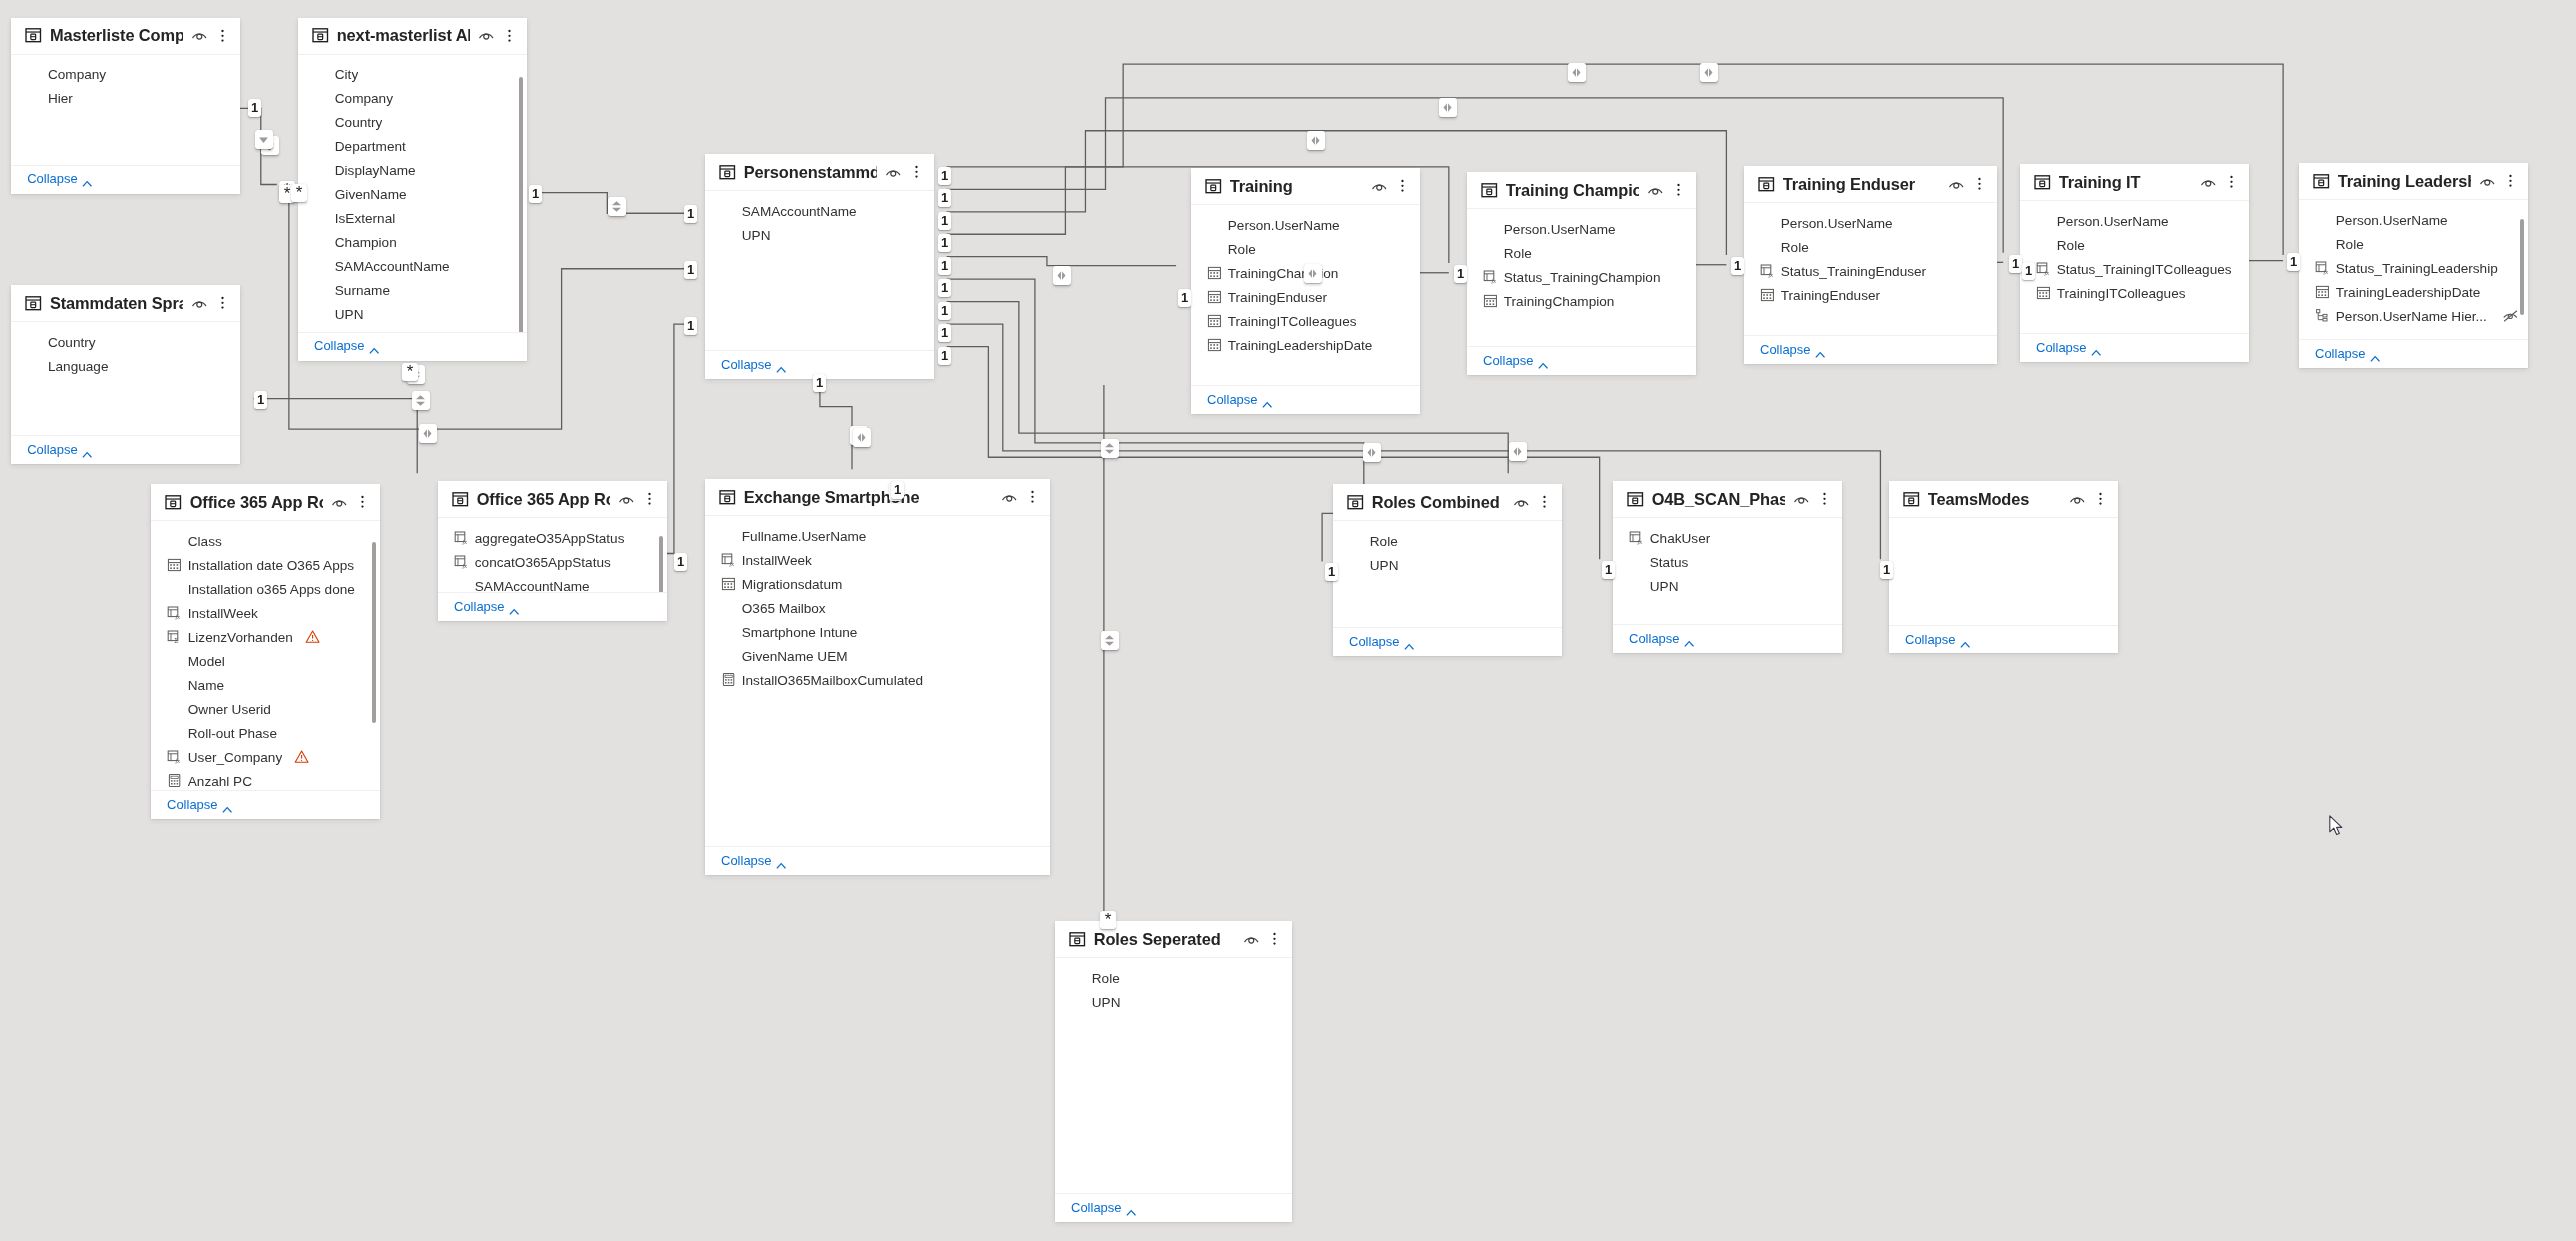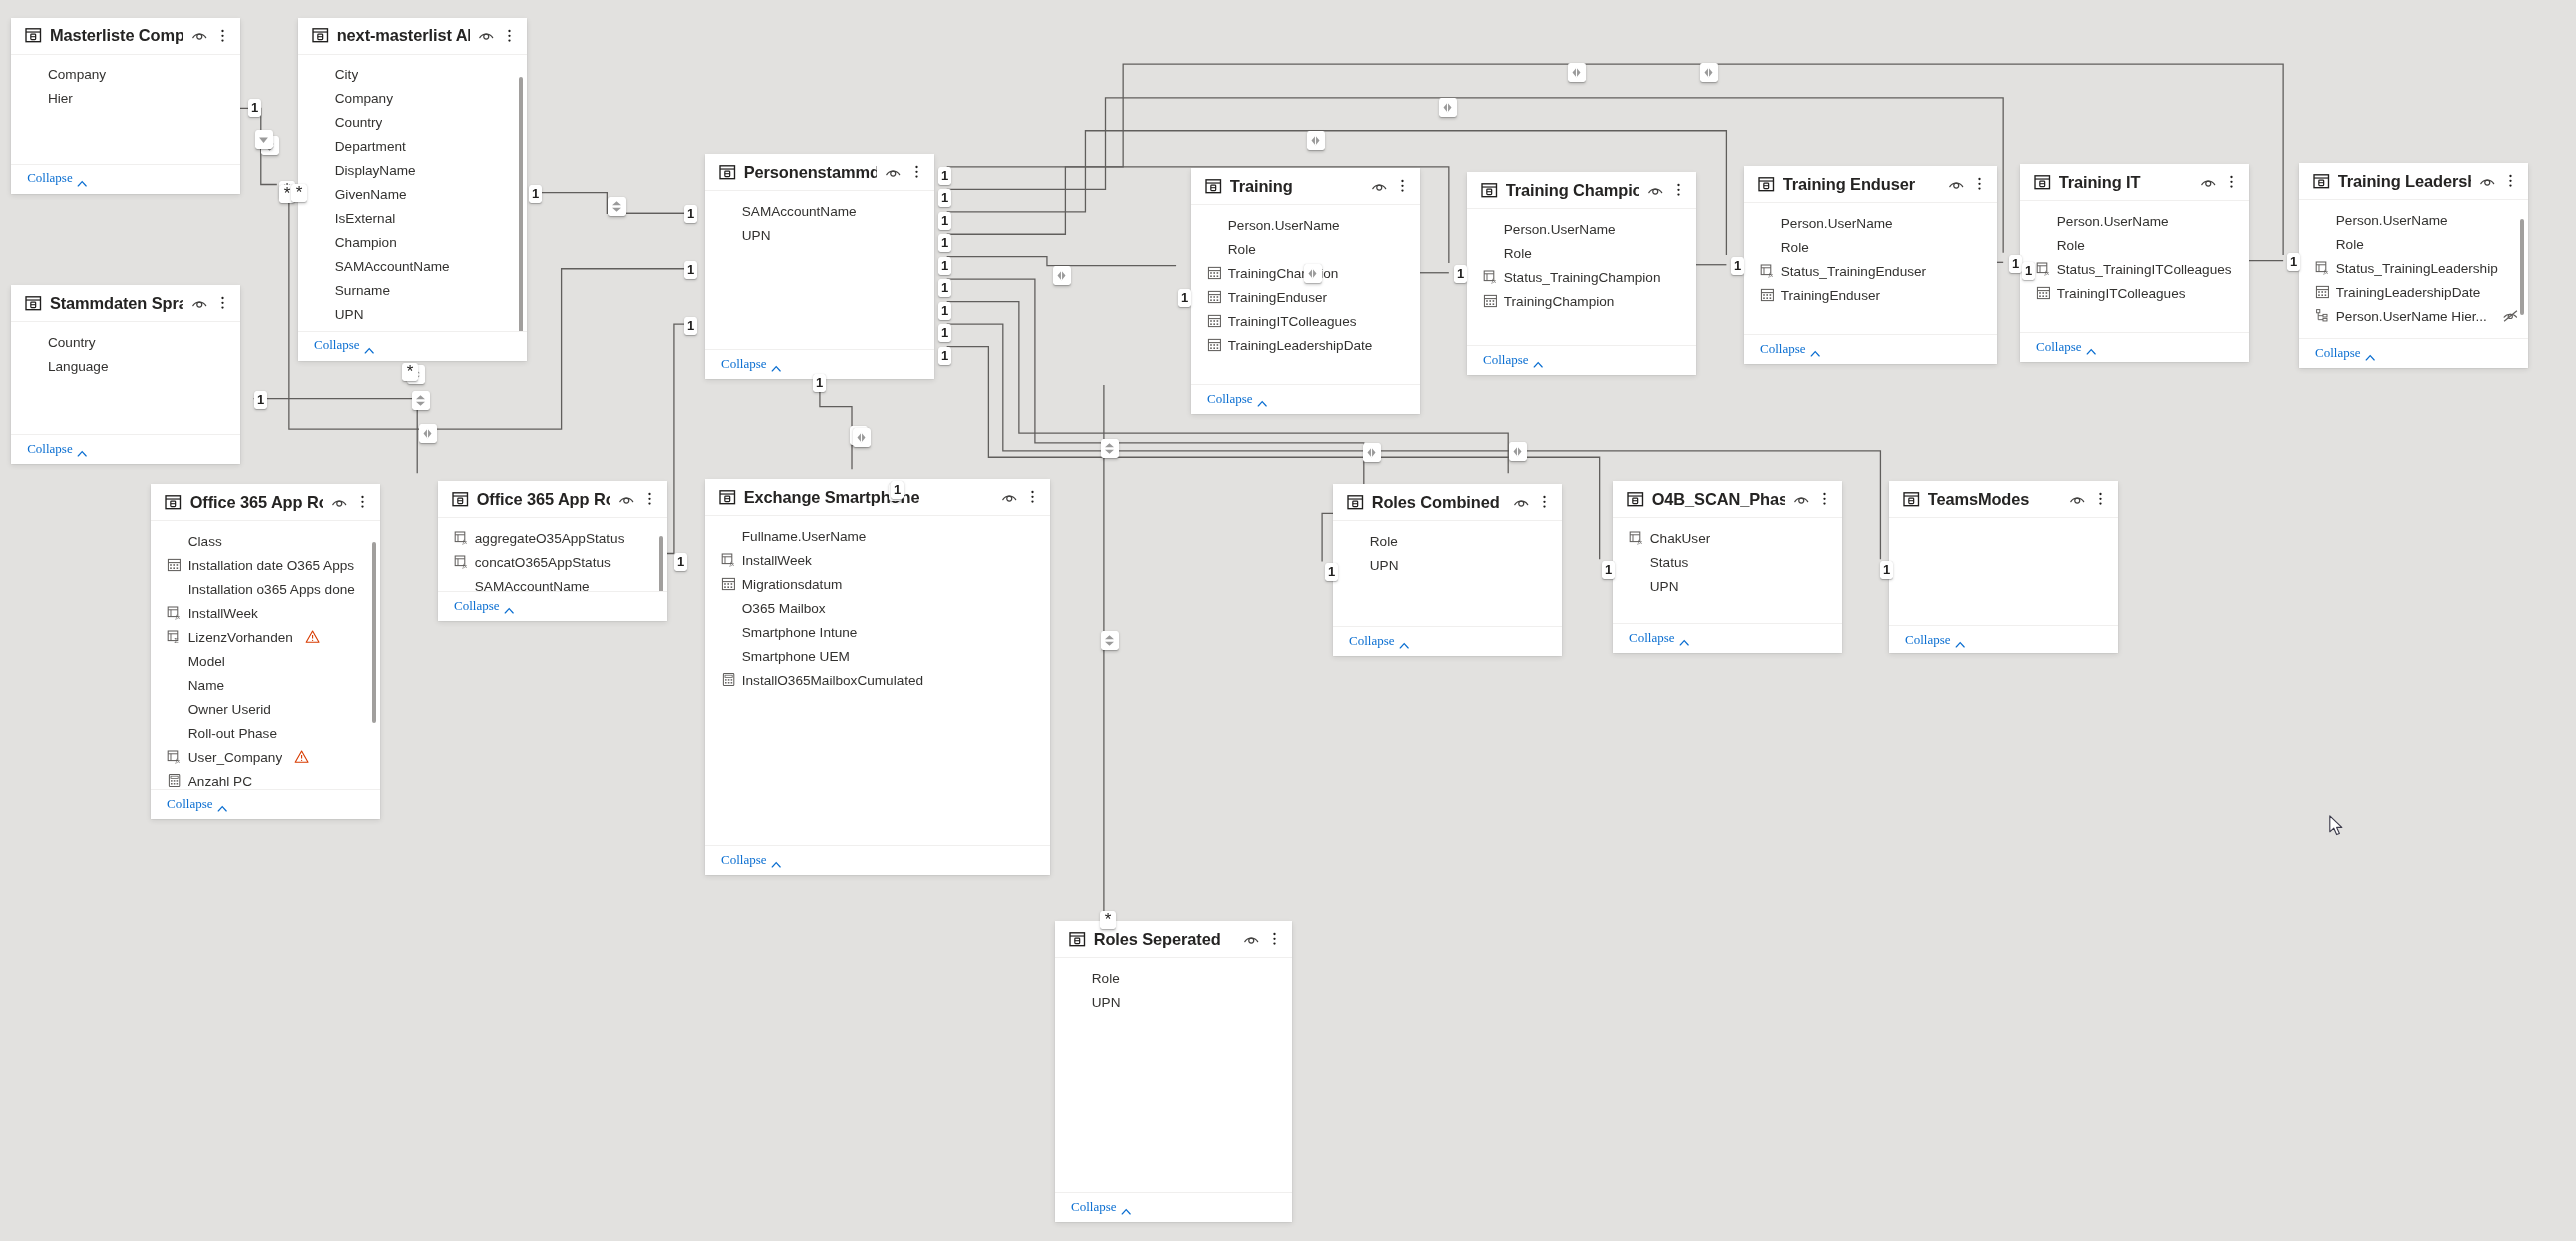--- a/index.html
+++ b/index.html
@@ -64,21 +64,20 @@
   .fld .fi { width: 15.2px; height: 15.2px; flex: 0 0 15.2px; display:block; }
   .fld .fspacer { width: 15.2px; flex: 0 0 15.2px; }
   .fld .fname { flex: 0 1 auto; overflow: hidden; }
   .fld .warn { width: 15.2px; height: 15.2px; flex: 0 0 15.2px; display:block; margin-left: 6.4px;}
   .fld .hidden-eye { width: 17px; height: 15.2px; flex: 0 0 17px; display:block; margin-left: 9.6px;}
 
   .tbl-foot {
     flex: 0 0 auto;
     border-top: 0.8px solid #f0efee;
     padding: 5.6px 0 7.2px 16px;
-    font-family: Liberation Serif, serif;
   }
   .collapse {
     display: inline-flex; align-items:center; gap:4px;
     font-size: 13px; color: #0a6ed1; cursor: pointer;
   }
   .collapse .chev { width: 10.4px; height: 7.2px; display:block; }
 
   .vscroll {
     position: absolute; right: 4px;
     width: 4px; border-radius: 2.4px;
@@ -898,21 +897,21 @@
           <div class="fld">
             <span class="fspacer"></span>
             <span class="fname">O365 Mailbox</span>
           </div>
           <div class="fld">
             <span class="fspacer"></span>
             <span class="fname">Smartphone Intune</span>
           </div>
           <div class="fld">
             <span class="fspacer"></span>
-            <span class="fname">Smartphone UEM</span>
+            <span class="fname">GivenName UEM</span>
           </div>
           <div class="fld">
             <span class="fi"><svg width="15.2" height="15.2" viewBox="0 0 19 19" xmlns="http://www.w3.org/2000/svg">
                 <rect x="3" y="2" width="13" height="15" rx="1" fill="none" stroke="#605e5c" stroke-width="1.3"></rect>
                 <rect x="5" y="4" width="9" height="3" fill="none" stroke="#605e5c" stroke-width="1"></rect>
                 <g fill="#605e5c">
                   <rect x="5" y="9" width="2" height="1.8"></rect>
                   <rect x="8.5" y="9" width="2" height="1.8"></rect>
                   <rect x="12" y="9" width="2" height="1.8"></rect>
                   <rect x="5" y="12.6" width="2" height="1.8"></rect>

